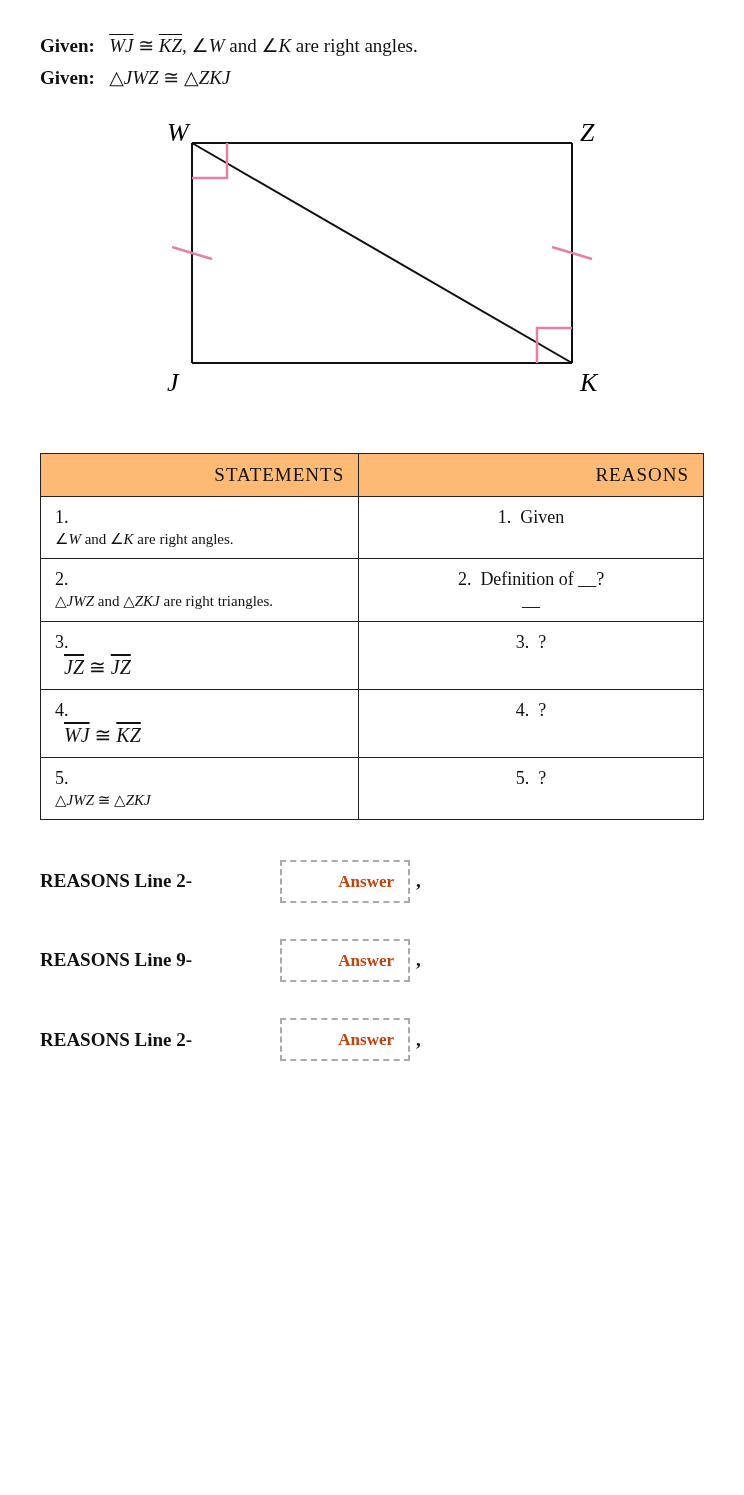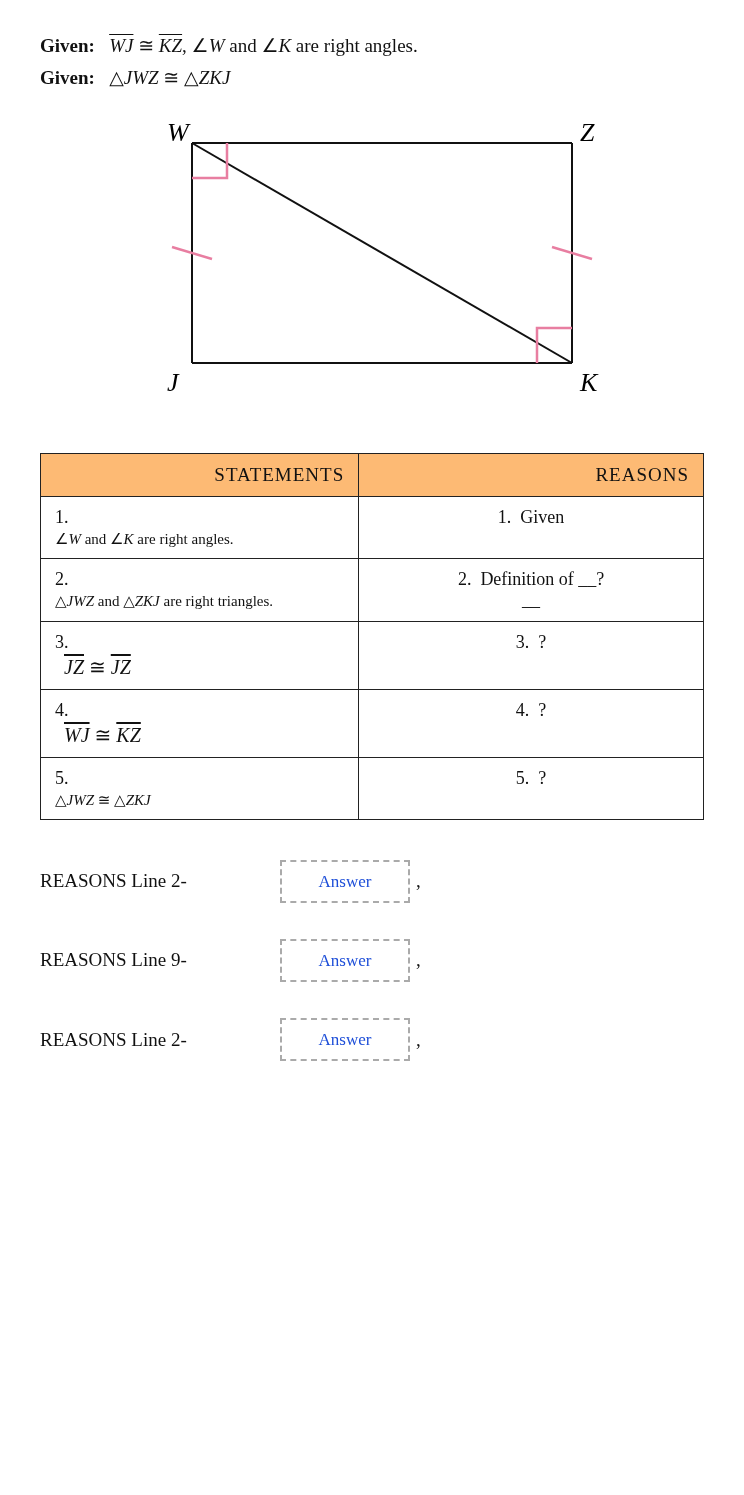--- a/index.html
+++ b/index.html
@@ -79,35 +79,36 @@
 
     
     .reasons-section {
       margin-top: 10px;
     }
     .reason-line {
       display: flex;
       align-items: center;
       margin-bottom: 36px;
       font-size: 19px;
+      font-weight: bold;
     }
     .reason-label {
       min-width: 240px;
       font-size: 19px;
       white-space: nowrap;
     }
     .answer-box {
       display: inline-block;
       border: 2px dashed #aaa;
       min-width: 130px;
       min-height: 40px;
       padding: 6px 14px;
-      color: #1d4ed8;
+      color: #c2410c;
       font-size: 17px;
-      text-align: center;
+      text-align: right;
       line-height: 1.6;
     }
     .comma {
       margin-left: 6px;
       font-size: 19px;
       color: #111;
     }
   </style>
 </head>
 <body>

